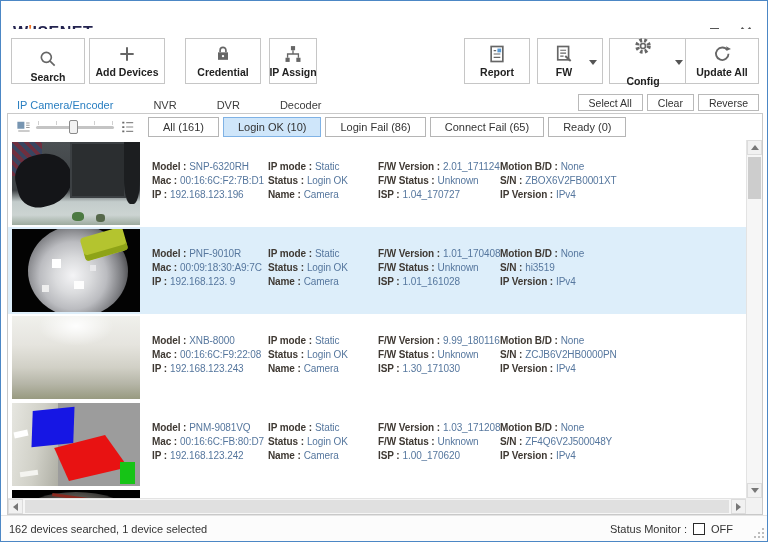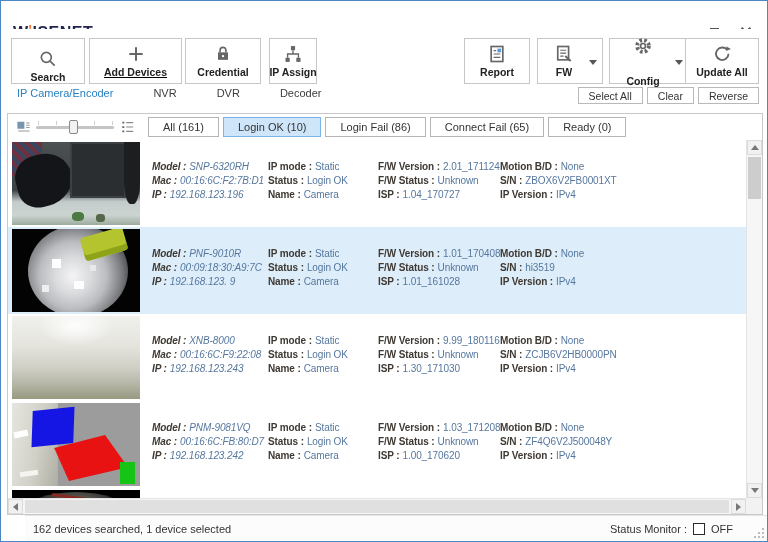--- a/index.html
+++ b/index.html
@@ -22,21 +22,21 @@
 
   
   .toolbar { position:absolute; top:28px; left:0; right:0; height:58px; background:#fff; }
   .tbtn { position:absolute; top:9px; height:46px; border:1px solid #c6c6c6; background:#fff; display:flex; flex-direction:column; align-items:center; justify-content:center; gap:2px; cursor:pointer; }
   .tbtn .tlabel { font-size:10.5px; font-weight:bold; color:#222; white-space:nowrap; }
   .tbtn svg { display:block; }
   .caret { position:absolute; right:5px; bottom:18px; width:0; height:0; border-left:4px solid transparent; border-right:4px solid transparent; border-top:5px solid #555; }
   .has-caret { padding-right:12px; }
 
   
-  .tabrow { position:absolute; top:86px; left:0; right:0; height:24px; display:flex; align-items:flex-start; }
+  .tabrow { position:absolute; top:86px; left:0; right:0; height:24px; display:flex; align-items:flex-end; }
   .tab { font-size:11px; color:#3c3c3c; padding:0 20px; cursor:pointer; white-space:nowrap; }
   .tab.first { padding-left:16px; }
   .tab.active { color:#2a7fc1; }
   .tab-actions { margin-left:auto; display:flex; gap:4px; margin-right:8px; }
   .abtn { font-size:10.5px; color:#333; background:#fff; border:1px solid #b9b9b9; height:17px; padding:0 10px; display:flex; align-items:center; cursor:pointer; }
 
   
   .panel { position:absolute; top:112px; left:6px; width:756px; height:402px; border:1px solid #c9c9c9; background:#fff; }
   .filterbar { position:absolute; top:0; left:0; right:0; height:26px; display:flex; align-items:center; }
   .viewicon { width:18px; height:16px; display:flex; align-items:center; justify-content:center; cursor:pointer; }
@@ -51,21 +51,21 @@
 
   
   .list { position:absolute; top:26px; left:0; right:16px; bottom:16px; overflow:hidden; background:#fff; }
   .drow { position:relative; height:87px; display:flex; background:#fff; cursor:pointer; }
   .drow.sel { background:#ddeefa; }
   .drow.partial { height:12px; overflow:hidden; }
   .thumb { position:relative; width:128px; height:83px; margin:2px 0 0 4px; overflow:hidden; background:#222; flex:none; }
   .thumb i { position:absolute; display:block; }
   .fields { display:flex; padding-top:20px; font-size:10px; letter-spacing:-0.1px; line-height:14px; }
   .fcol { flex:none; }
-  .fcol.c1 { width:116px; margin-left:12px;font-style:italic; }
+  .fcol.c1 { width:116px; margin-left:12px; }
   .fcol.c2 { width:110px; }
   .fcol.c3 { width:122px; }
   .fcol.c4 { width:160px; }
   .fld { white-space:nowrap; }
   .lbl { font-weight:bold; color:#3f3933; margin-right:3px; }
   .val { color:#56779e; }
 
   
   .thumb.person { background:linear-gradient(180deg,#4b5053 0%,#3d4144 58%,#c3cccb 72%,#ccd4d2 88%,#9dab9f 100%); }
   .thumb.person .p-shirt { left:0; top:0; width:30px; height:34px; background:repeating-linear-gradient(45deg,#6e2f3f 0 4px,#3a4560 4px 8px); }
@@ -105,21 +105,21 @@
   .tri-left { width:0; height:0; border-top:4px solid transparent; border-bottom:4px solid transparent; border-right:5px solid #777; }
   .tri-right { width:0; height:0; border-top:4px solid transparent; border-bottom:4px solid transparent; border-left:5px solid #777; }
   .vthumb { position:absolute; left:1px; top:17px; width:13px; height:42px; background:#cdcdcd; cursor:pointer; }
   .hscroll { position:absolute; left:0; right:16px; bottom:0; height:16px; background:#f6f6f6; border-top:1px solid #e3e3e3; }
   .hscroll .arrow { position:absolute; top:0; width:15px; height:15px; background:#f1f1f1; border:1px solid #dcdcdc; display:flex; align-items:center; justify-content:center; cursor:pointer; }
   .hscroll .left { left:0; } .hscroll .right { right:0; }
   .hthumb { position:absolute; top:1px; left:17px; right:17px; height:13px; background:#e0e0e0; cursor:pointer; }
   .scorner { position:absolute; right:0; bottom:0; width:16px; height:16px; background:#f2f2f2; }
 
   
-  .statusbar { position:absolute; left:0; right:0; bottom:0; height:26px; background:#fcfcfc; border-top:1px solid #e4e4e4; display:flex; align-items:center; font-size:11px; color:#333;margin-left:24px; }
+  .statusbar { position:absolute; left:0; right:0; bottom:0; height:26px; background:#fcfcfc; border-top:1px solid #e4e4e4; display:flex; align-items:center; font-size:11px; color:#333; }
   .sb-left { margin-left:8px; }
   .sb-right { margin-left:auto; display:flex; align-items:center; gap:6px; margin-right:34px; }
   .sb-check { width:12px; height:12px; border:1.8px solid #2a2a2a; background:#fff; cursor:pointer; }
   .grip { position:absolute; right:3px; bottom:3px; width:10px; height:10px; }
   .grip span { position:absolute; width:2px; height:2px; background:#bdbdbd; }
   .grip .g1 { right:0; bottom:0; } .grip .g2 { right:4px; bottom:0; } .grip .g3 { right:0; bottom:4px; }
   .grip .g4 { right:8px; bottom:0; } .grip .g5 { right:4px; bottom:4px; } .grip .g6 { right:0; bottom:8px; }
 </style>
 </head>
 <body>
@@ -150,21 +150,21 @@
   <div class="toolbar">
     <div class="tbtn" style="left:10px;width:74px;justify-content:flex-end;">
       <span>
           <svg width="20" height="20" viewBox="0 0 24 24">
             <circle cx="10" cy="10" r="6" fill="none" stroke="#666" stroke-width="2"></circle>
             <path d="M14.5 14.5 L20 20" stroke="#666" stroke-width="2"></path>
           </svg>
         </span>
       <span class="tlabel">Search</span>
     </div>
-    <div class="tbtn" style="left:88px;width:93px;text-decoration:underline;">
+    <div class="tbtn" style="left:88px;width:76px;">
       <span>
           <svg width="20" height="20" viewBox="0 0 24 24">
             <path d="M12 4v16M4 12h16" stroke="#666" stroke-width="2.4"></path>
           </svg>
         </span>
       <span class="tlabel">Add Devices</span>
     </div>
     <div class="tbtn" style="left:184px;width:76px;">
       <span>
           <svg width="20" height="20" viewBox="0 0 24 24">

